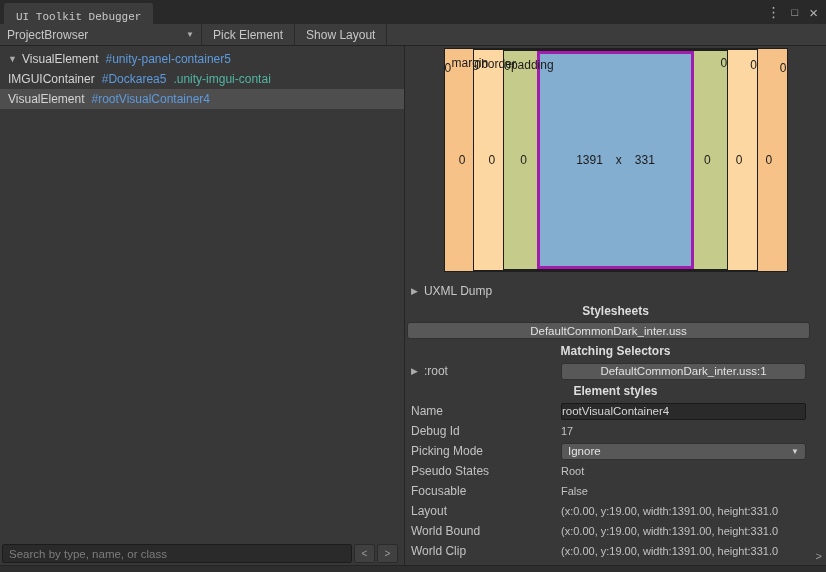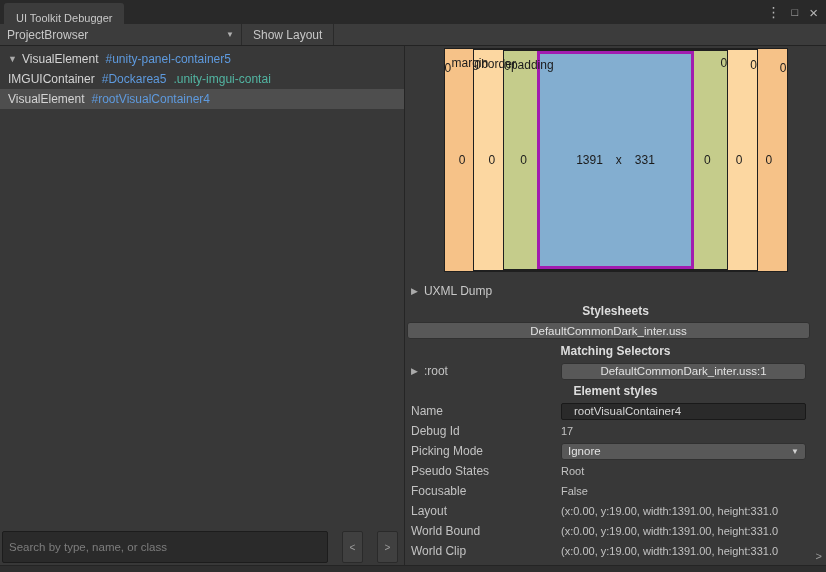--- a/index.html
+++ b/index.html
@@ -11,52 +11,52 @@
     color: #c2c2c2;
     overflow: hidden;
     position: relative;
   }
 
   
   .titlebar { position: absolute; top: 0; left: 0; right: 0; height: 24px; background: #292929; }
   .title-tab {
     position: absolute; left: 4px; top: 3px; height: 21px;
     background: #3c3c3c; border-radius: 3px 3px 0 0;
-    padding: 0 12px; display: flex; align-items: flex-end;
-    font-size: 11px; color: #c9c9c9;
+    padding: 8px 12px; display: flex; align-items: flex-start;
+    font-size: 11px; color: #c9c9c9; font-family: Liberation Mono, monospace;
   }
   .win-controls { position: absolute; right: 8px; top: 0; height: 24px; display: flex; align-items: center; gap: 11px; color: #b6b6b6; }
   .wc { line-height: 1; cursor: default; }
   .wc-menu { font-size: 14px; }
   .wc-max { font-size: 11px; }
   .wc-close { font-size: 15px; }
 
   
   .toolbar {
     position: absolute; top: 24px; left: 0; right: 0; height: 22px;
     background: #3c3c3c; border-bottom: 1px solid #232323;
     display: flex; align-items: stretch; color: #c7c7c7;
   }
-  .tb-picker { width: 242px; display: flex; align-items: center; justify-content: space-between; padding: 0 7px; border-right: 1px solid #2a2a2a; }
+  .tb-picker { width: 202px; display: flex; align-items: center; justify-content: space-between; padding: 0 7px; border-right: 1px solid #2a2a2a; }
   .tb-arrow { font-size: 8px; color: #b0b0b0; }
   .tb-btn { display: flex; align-items: center; padding: 0 11px; border-right: 1px solid #2a2a2a; }
 
   
   .left-panel { position: absolute; top: 46px; left: 0; width: 404px; bottom: 0; background: #383838; }
   .splitter { position: absolute; top: 46px; left: 404px; width: 1px; bottom: 0; background: #252525; cursor: col-resize; }
   .tree { padding-top: 3px; }
   .tree-row { height: 20px; display: flex; align-items: center; white-space: nowrap; overflow: hidden; padding-left: 8px; }
   .tree-row.depth-1 { }
   .tree-row.selected { background: #4e4e4e; }
   .twisty { width: 14px; flex: 0 0 14px; font-size: 9px; color: #ababab; }
   .t-type { color: #d4d4d4; margin-right: 7px; }
   .t-id { color: #5e9ade; margin-right: 7px; }
   .t-cls { color: #52b5a2; }
 
-  .search-row { position: absolute; left: 2px; right: 6px; bottom: 9px; height: 32px; display: flex; gap: 14px; }
+  .search-row { position: absolute; left: 2px; right: 6px; bottom: 9px; height: 19px; display: flex; gap: 2px; }
   .search-input {
     flex: 1; background: #2a2a2a; border: 1px solid #1c1c1c; border-radius: 2px;
     color: #cfcfcf; padding: 0 6px; outline: none;
     font-family: "Liberation Sans", sans-serif; font-size: 11.5px;
   }
   .search-input::placeholder { color: #7d7d7d; }
   .nav-btn {
     width: 21px; background: #404040; border: 1px solid #2a2a2a; border-radius: 2px;
     color: #9d9d9d; font-size: 10px; display: flex; align-items: center; justify-content: center;
   }
@@ -86,21 +86,21 @@
     color: #e2e2e2; display: flex; align-items: center; justify-content: center; font-size: 11.5px;
   }
   .uss-btn.full { margin: 1px 16px 2px 2px; }
   .grid-row { display: grid; grid-template-columns: 150px 1fr; align-items: center; height: 20px; padding-left: 6px; }
   .sel-cell { display: flex; align-items: center; gap: 6px; }
   .cell-widget { width: calc(100% - 20px); }
   .p-label { color: #c2c2c2; }
   .p-value { color: #c2c2c2; white-space: nowrap; overflow: hidden; font-size: 11px; }
   .p-field {
     height: 17px; width: calc(100% - 20px); background: #2a2a2a; border: 1px solid #191919; border-radius: 2px;
-    color: #d6d6d6; padding: 0 12px; outline: none;
+    color: #d6d6d6; padding: 0 0; outline: none;
     font-family: "Liberation Sans", sans-serif; font-size: 11.5px;
   }
   .p-dd {
     height: 17px; width: calc(100% - 20px); background: #585858; border: 1px solid #303030; border-radius: 3px;
     color: #e2e2e2; display: flex; align-items: center; justify-content: space-between; padding: 0 6px; font-size: 11.5px;
   }
   .dd-arrow { font-size: 8px; color: #d2d2d2; }
 
   .scroll-arrow { position: absolute; right: 4px; bottom: 10px; font-size: 11px; color: #9a9a9a; line-height: 1; }
 
@@ -117,20 +117,23 @@
     <span class="wc wc-menu">⋮</span>
     <span class="wc wc-max">□</span>
     <span class="wc wc-close">×</span>
   </div>
 </div>
 
 <div class="toolbar">
   <div class="tb-picker">
     <span>ProjectBrowser</span>
     <span class="tb-arrow">▼</span>
+  </div>
+  <div class="tb-btn">
+    <span>Pick Element</span>
   </div>
   <div class="tb-btn">
     <span>Show Layout</span>
   </div>
 </div>
 
 <div class="left-panel">
   <div class="tree">
     <div class="tree-row depth-0">
       <span class="twisty">▼</span>

